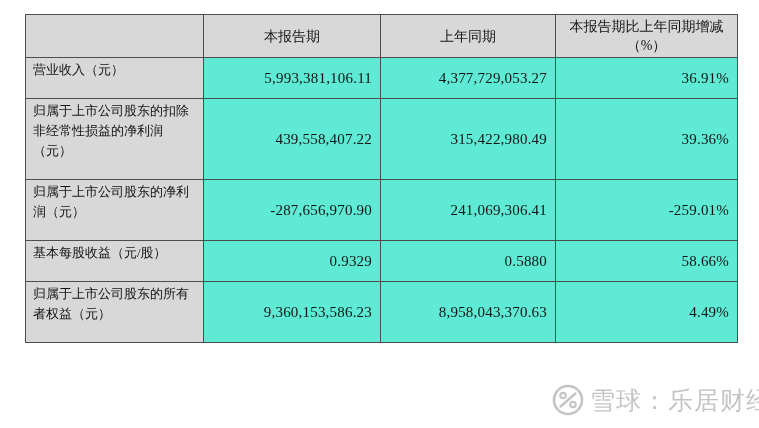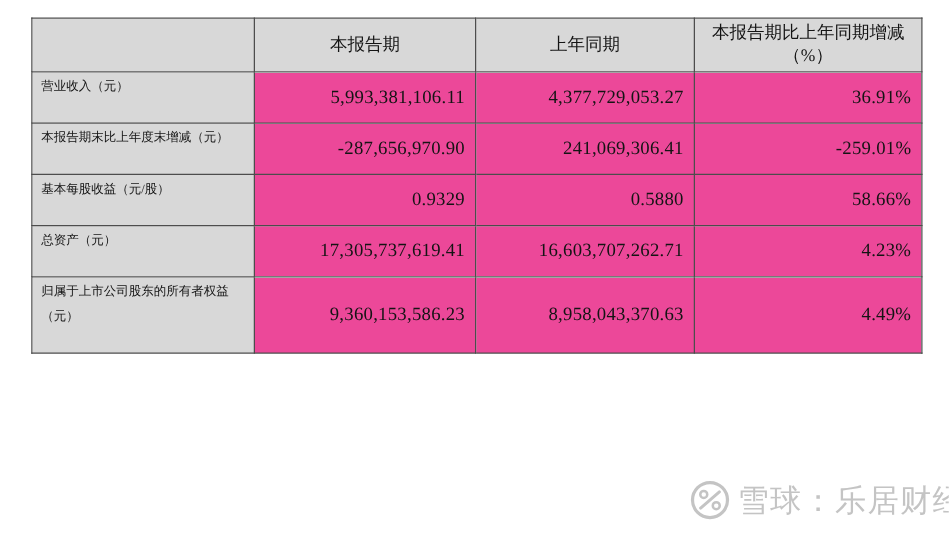--- a/index.html
+++ b/index.html
@@ -33,27 +33,27 @@
     background: #d8d8d8;
   }
   .fin-table th {
     font-weight: normal;
     font-size: 14px;
     text-align: center;
     line-height: 19px;
     padding: 2px 4px;
   }
   .fin-table td.lbl {
-    font-size: 10px;
+    font-size: 13px;
     line-height: 20px;
     text-align: left;
     padding: 2px 6px 18px 7px;
   }
   .fin-table td.num {
-    background: #ec4899;
+    background: #5eead4;
     text-align: right;
     font-size: 15px;
     padding: 2px 8px 2px 2px;
     letter-spacing: 0.2px;
   }
   .blk { display: block; }
   
   tr.rh35 { height: 35px; border-radius: 20px; }
   tr.rh34 { height: 34px; }
   tr.rh38 { height: 38px; }
@@ -107,44 +107,44 @@
   </tr>
 
   <tr class="rh34">
     <td class="lbl">营业收入（元）</td>
     <td class="num">5,993,381,106.11</td>
     <td class="num">4,377,729,053.27</td>
     <td class="num">36.91%</td>
   </tr>
 
 
+  <tr class="rh64">
+    <td class="lbl">归属于上市公司股东的扣除非经常性损益的净利润（元）</td>
+    <td class="num">439,558,407.22</td>
+    <td class="num">315,422,980.49</td>
+    <td class="num">39.36%</td>
+  </tr>
 
   <tr class="rh40">
-    <td class="lbl">本报告期末比上年度末增减（元）</td>
+    <td class="lbl">归属于上市公司股东的净利润（元）</td>
     <td class="num">-287,656,970.90</td>
     <td class="num">241,069,306.41</td>
     <td class="num">-259.01%</td>
   </tr>
 
   <tr class="rh27">
     <td class="lbl">基本每股收益（元/股）</td>
     <td class="num">0.9329</td>
     <td class="num">0.5880</td>
     <td class="num">58.66%</td>
   </tr>
 
 
 
 
-  <tr class="rh34">
-    <td class="lbl">总资产（元）</td>
-    <td class="num">17,305,737,619.41</td>
-    <td class="num">16,603,707,262.71</td>
-    <td class="num">4.23%</td>
-  </tr>
 
   <tr class="rh44">
     <td class="lbl">归属于上市公司股东的所有者权益（元）</td>
     <td class="num">9,360,153,586.23</td>
     <td class="num">8,958,043,370.63</td>
     <td class="num">4.49%</td>
   </tr>
 </tbody>
   </table>
 

